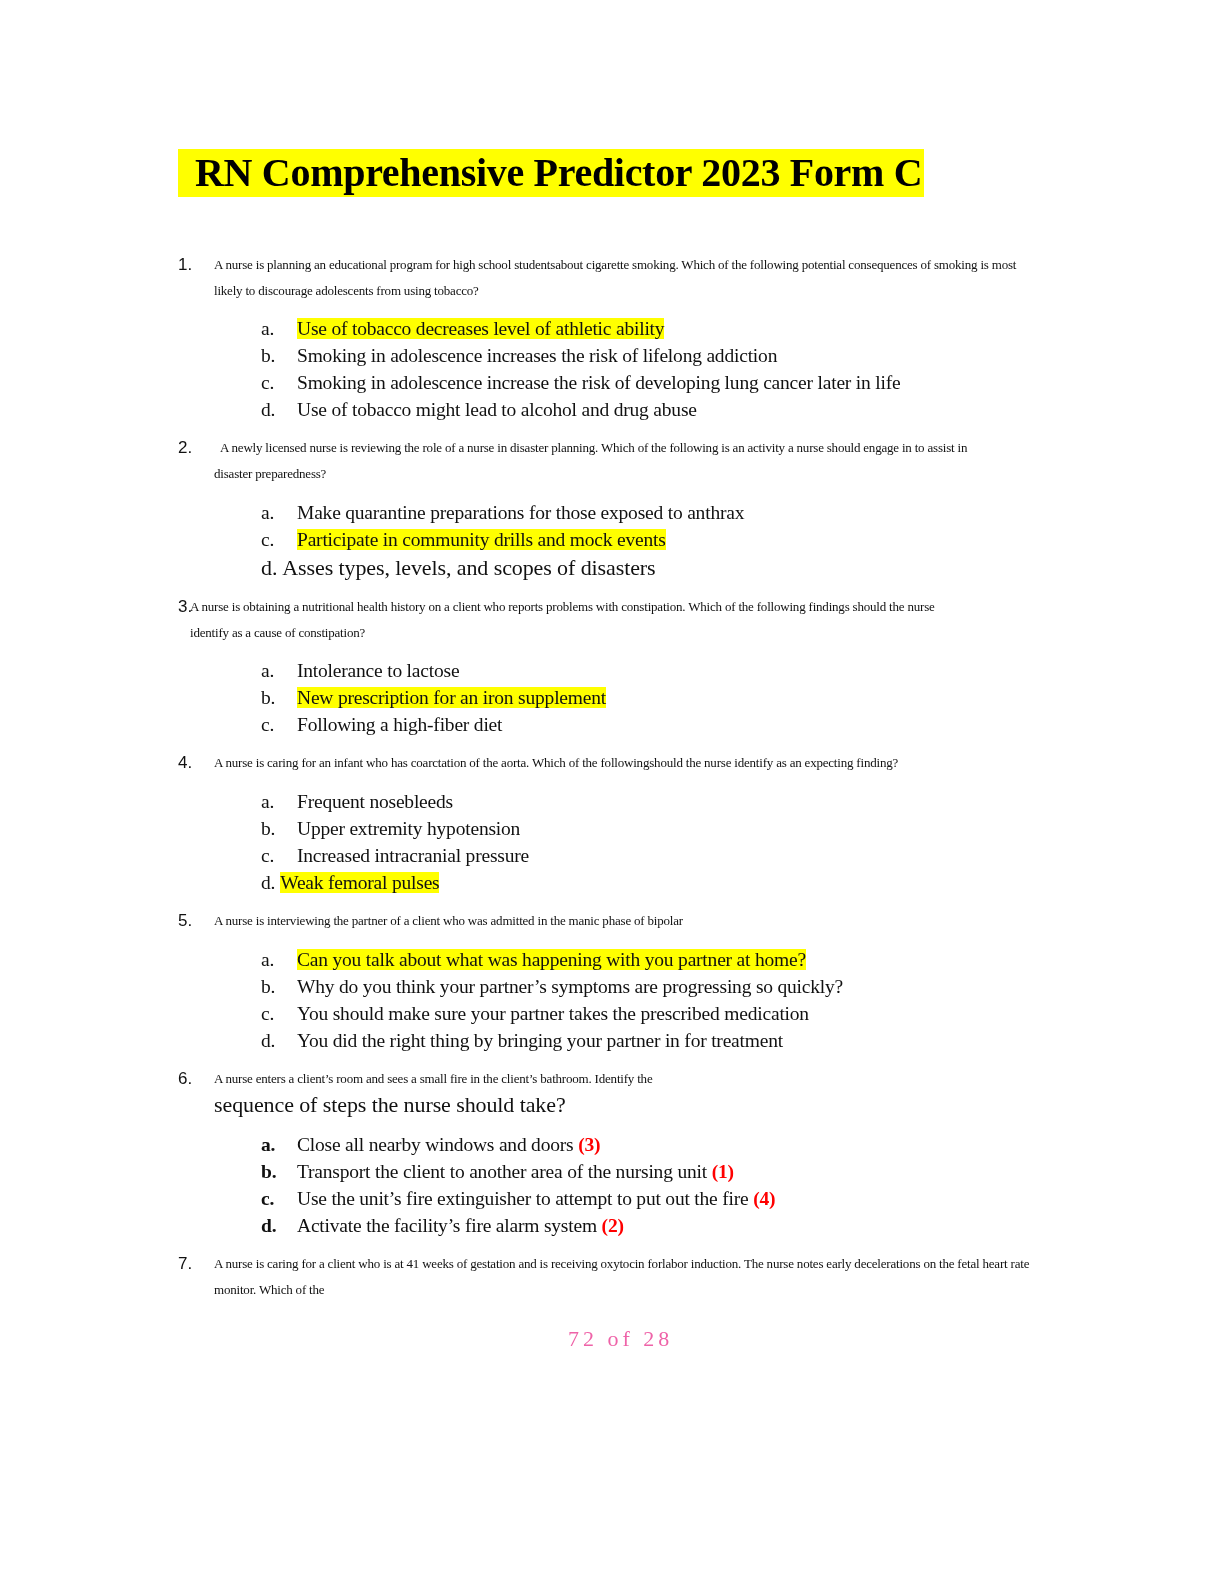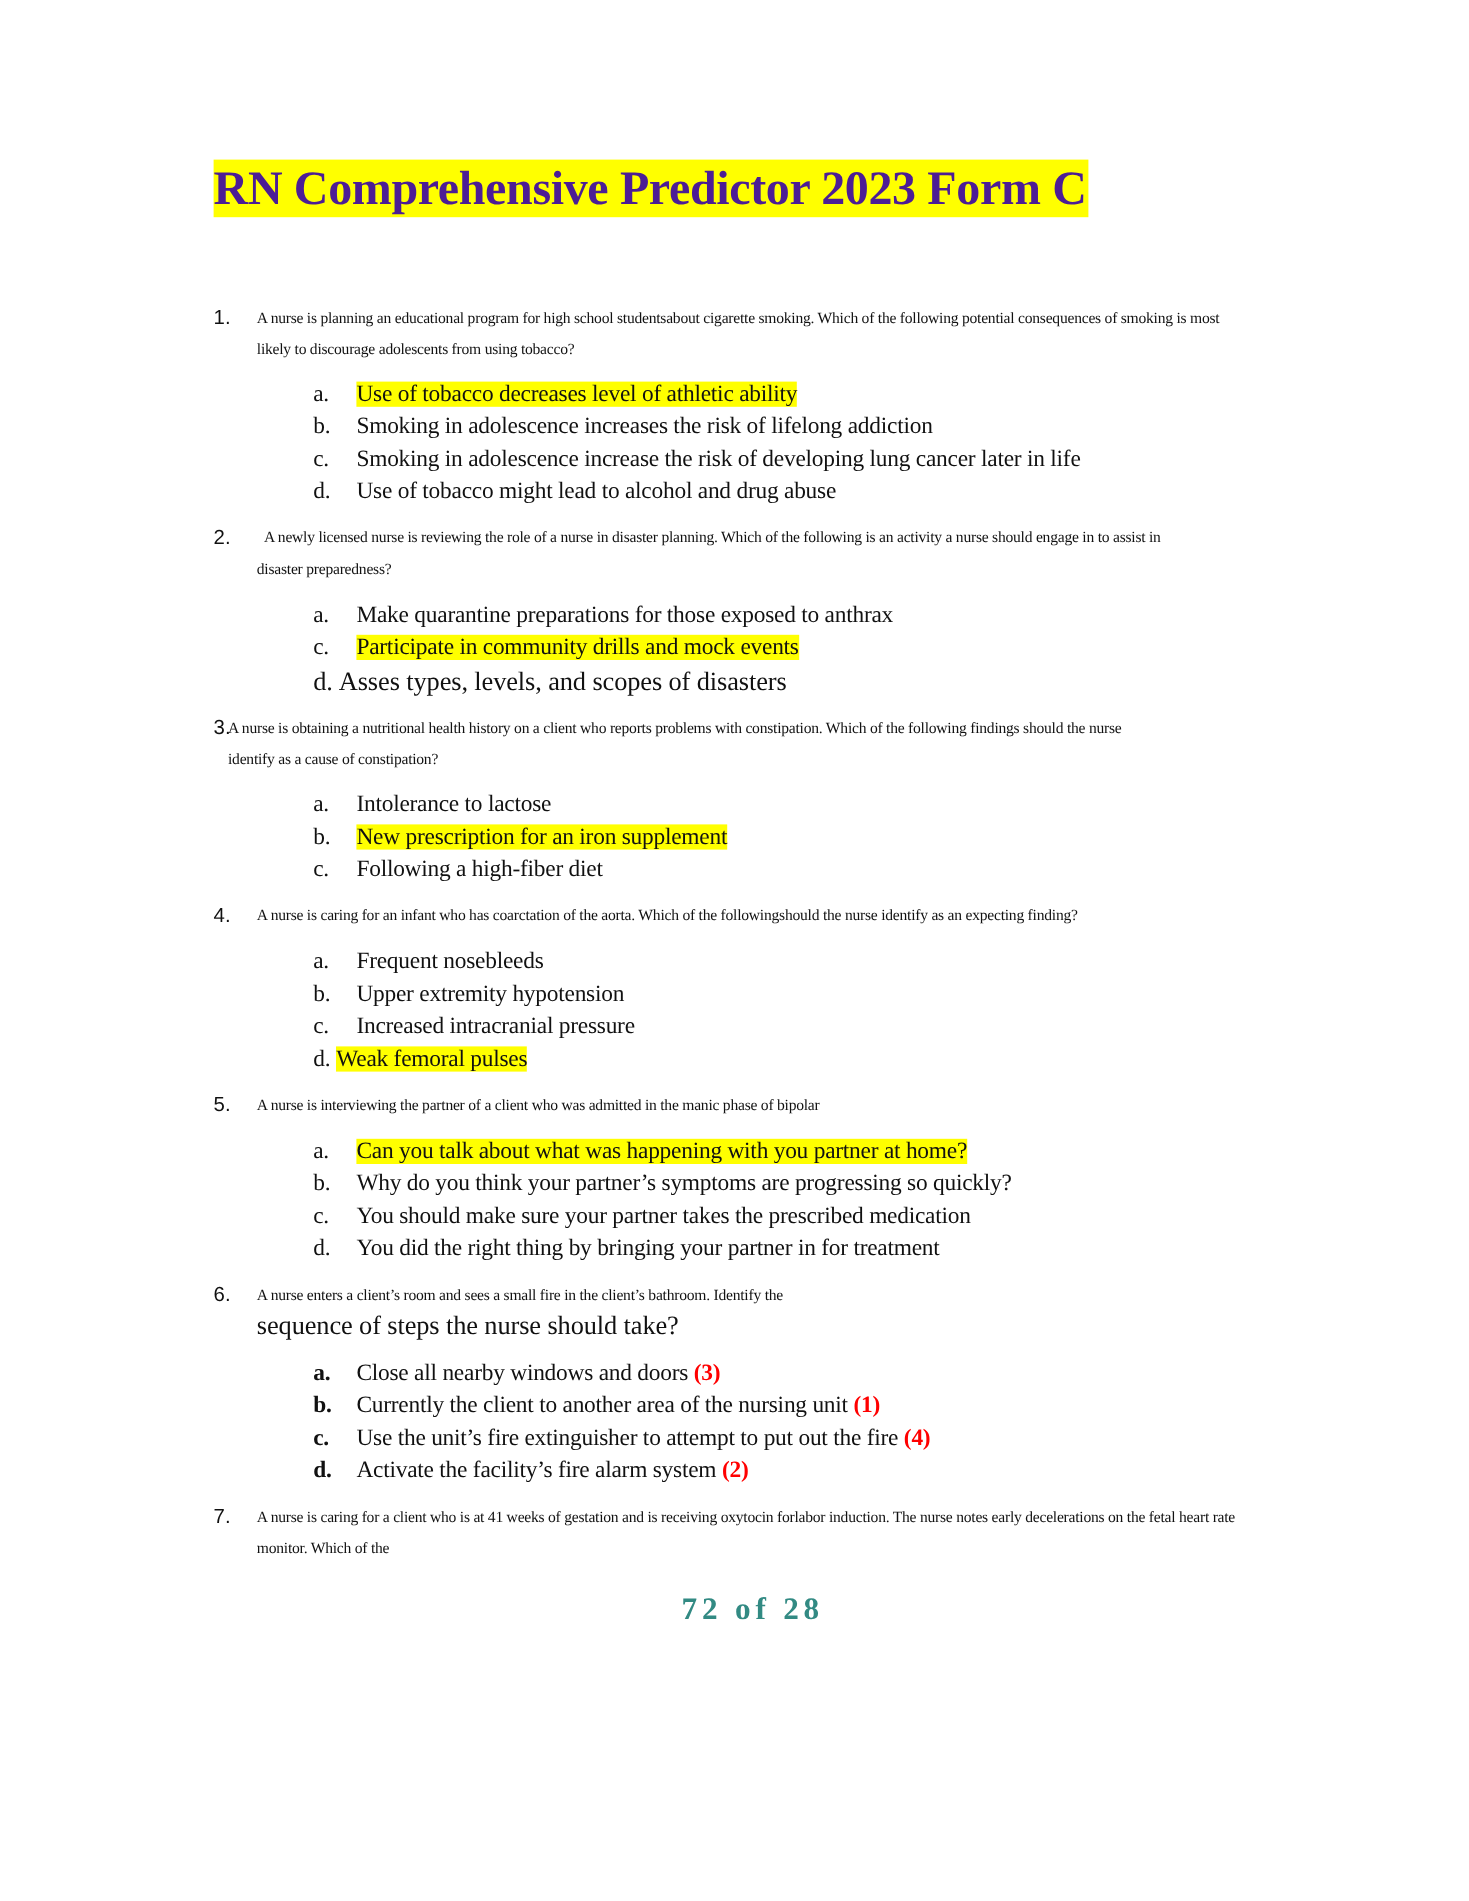--- a/index.html
+++ b/index.html
@@ -1,39 +1,39 @@
 <!DOCTYPE html>
 <html><head>
   <meta charset="utf-8">
   <style>
     html, body { margin: 0; padding: 0; background: #ffffff; }
     body { width: 1224px; height: 1584px; position: relative; overflow: hidden;
            font-family: "Liberation Serif", "DejaVu Serif", serif; color: #111; }
     .title-wrap { position: absolute; left: 178px; top: 133px; }
-    .title { display: inline-block; background: #ffff00; color: #4c1d95;
-             font-weight: bold; font-size: 40px; line-height: 48px; padding: 0 2px 0 0;
-             letter-spacing: -0.3px; }
+    .title { display: inline-block; background: #ffff00; color: #000000;
+             font-weight: bold; font-size: 40px; line-height: 48px; padding: 0 2px 0 17px;
+             letter-spacing: -0.3px; margin-top: 16px; }
     .questions { position: absolute; left: 178px; top: 252px; width: 900px; }
     .q { position: relative; }
     .q-num { position: absolute; left: 0; width: 30px;
              font-family: "Liberation Sans", "DejaVu Sans", sans-serif; font-size: 17px;
              line-height: 26px; }
     .q-text { margin-left: 36px; font-size: 13px; line-height: 25.7px; letter-spacing: -0.2px; }
     .q-text.large { font-size: 22px; line-height: 27.5px; letter-spacing: -0.1px; }
     .opts { margin: 12px; padding: 0; list-style: none; }
     .opt { position: relative; font-size: 19.5px; line-height: 27px; letter-spacing: -0.2px;
            margin-left: 71px; }
     .opt .letter { display: inline-block; width: 36px; }
     .opt .letter.bold { font-weight: bold; }
     .opt .letter.inline { width: auto; margin-right: 5px; }
     .opt.large { font-size: 22px; line-height: 29px; letter-spacing: -0.1px; }
     .hl { background: #ffff00; }
     .order { color: #ff0000; font-weight: bold; }
-    .footer-page { position: absolute; left: 568px; top: 1326px; font-size: 26px;
-                   letter-spacing: 4px; color: #0f766e; opacity: 0.85; font-weight: bold; }
+    .footer-page { position: absolute; left: 568px; top: 1326px; font-size: 22px;
+                   letter-spacing: 4px; color: #ec4899; opacity: 0.85; }
   </style>
 </head>
 <body>
 
 <div class="title-wrap">
   <span class="title">RN Comprehensive Predictor 2023 Form C</span>
 </div>
 
 <div class="questions">
 
@@ -89,21 +89,21 @@
       <li class="opt"><span class="letter">d.</span><span>You did the right thing by bringing your partner in for treatment</span></li>
     </ul>
   </div>
 
   <div class="q">
     <span class="q-num">6.</span>
     <div class="q-text" style="white-space:nowrap;">A nurse enters a client’s room and sees a small fire in the client’s bathroom. Identify the</div>
     <div class="q-text large">sequence of steps the nurse should take?</div>
     <ul class="opts">
       <li class="opt"><span class="letter bold">a.</span><span>Close all nearby windows and doors</span> <span class="order">(3)</span></li>
-      <li class="opt"><span class="letter bold">b.</span><span>Currently the client to another area of the nursing unit</span> <span class="order">(1)</span></li>
+      <li class="opt"><span class="letter bold">b.</span><span>Transport the client to another area of the nursing unit</span> <span class="order">(1)</span></li>
       <li class="opt"><span class="letter bold">c.</span><span>Use the unit’s fire extinguisher to attempt to put out the fire</span> <span class="order">(4)</span></li>
       <li class="opt"><span class="letter bold">d.</span><span>Activate the facility’s fire alarm system</span> <span class="order">(2)</span></li>
     </ul>
   </div>
 
   <div class="q">
     <span class="q-num">7.</span>
     <div class="q-text" style="width:840px;">A nurse is caring for a client who is at 41 weeks of gestation and is receiving oxytocin forlabor induction. The nurse notes early decelerations on the fetal heart rate monitor. Which of the</div>
   </div>
 

